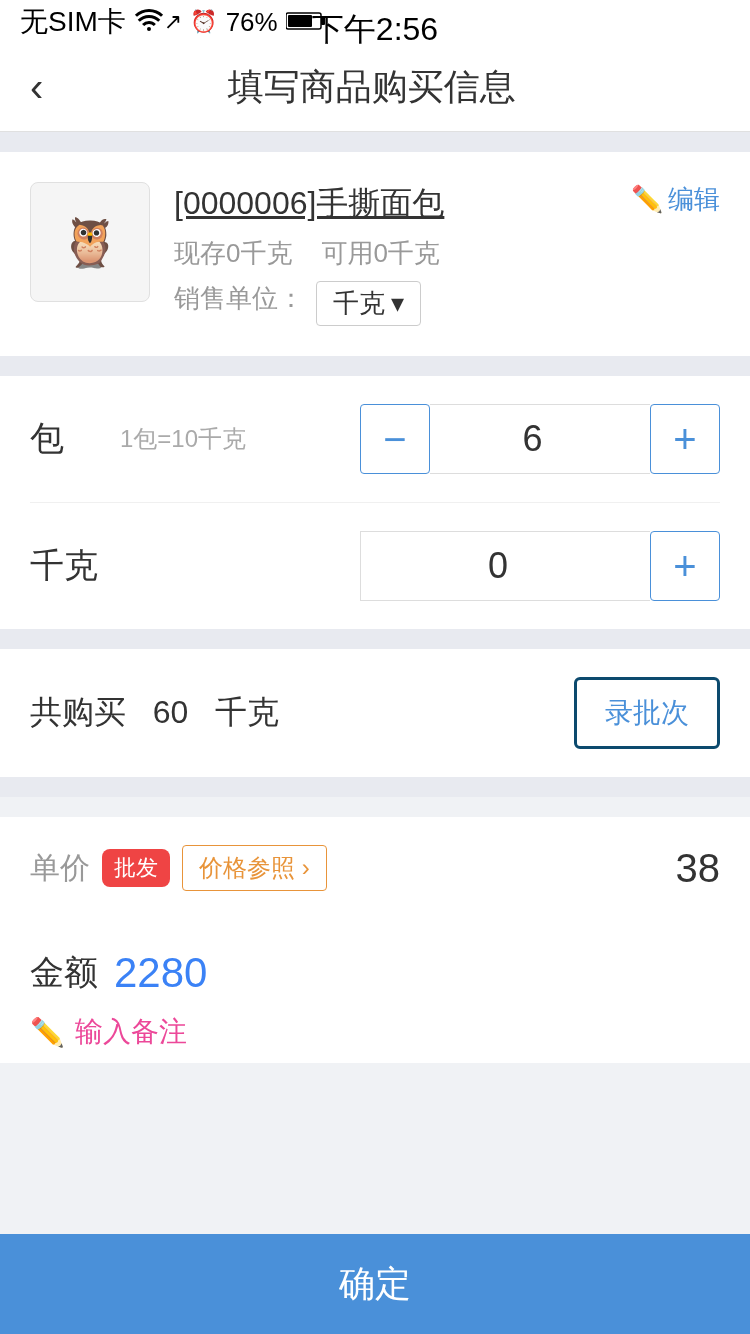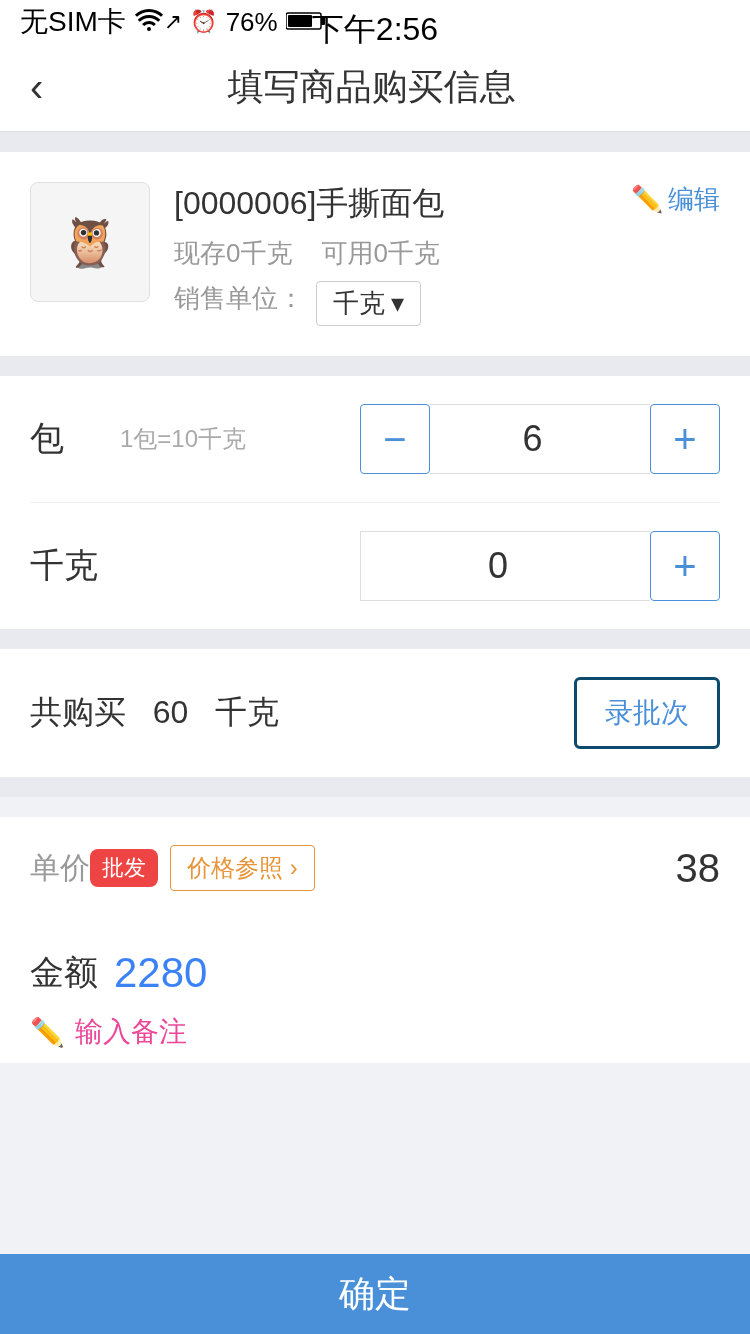--- a/index.html
+++ b/index.html
@@ -98,20 +98,21 @@
       flex-shrink: 0;
     }
     .product-info {
       flex: 1;
     }
     .product-name {
       font-size: 32px;
       color: #333;
       font-weight: 500;
       margin-bottom: 10px;
+      text-decoration: underline;
     }
     .product-stock {
       font-size: 26px;
       color: #999;
       margin-bottom: 10px;
     }
     .product-unit-row {
       display: flex;
       align-items: flex-start;
       gap: 12px;
@@ -245,20 +246,21 @@
     .price-section {
       background: #fff;
       margin-top: 20px;
       padding: 28px 30px;
       display: flex;
       align-items: center;
     }
     .price-label {
       font-size: 30px;
       color: #999;
+      margin-right: 12px;
     }
     .price-tag {
       background: #ef4444;
       color: #fff;
       font-size: 22px;
       padding: 4px 12px;
       border-radius: 8px;
       margin-right: 12px;
     }
     .price-ref-btn {
@@ -320,21 +322,21 @@
       flex: 1;
       min-height: 350px;
     }
 
     
     .confirm-bar {
       position: fixed;
       bottom: 0;
       left: 0;
       width: 750px;
-      height: 80px;
+      height: 100px;
       background: #4a90d9;
       display: flex;
       align-items: center;
       justify-content: center;
       cursor: pointer;
     }
     .confirm-text {
       font-size: 36px;
       color: #fff;
       font-weight: 500;

